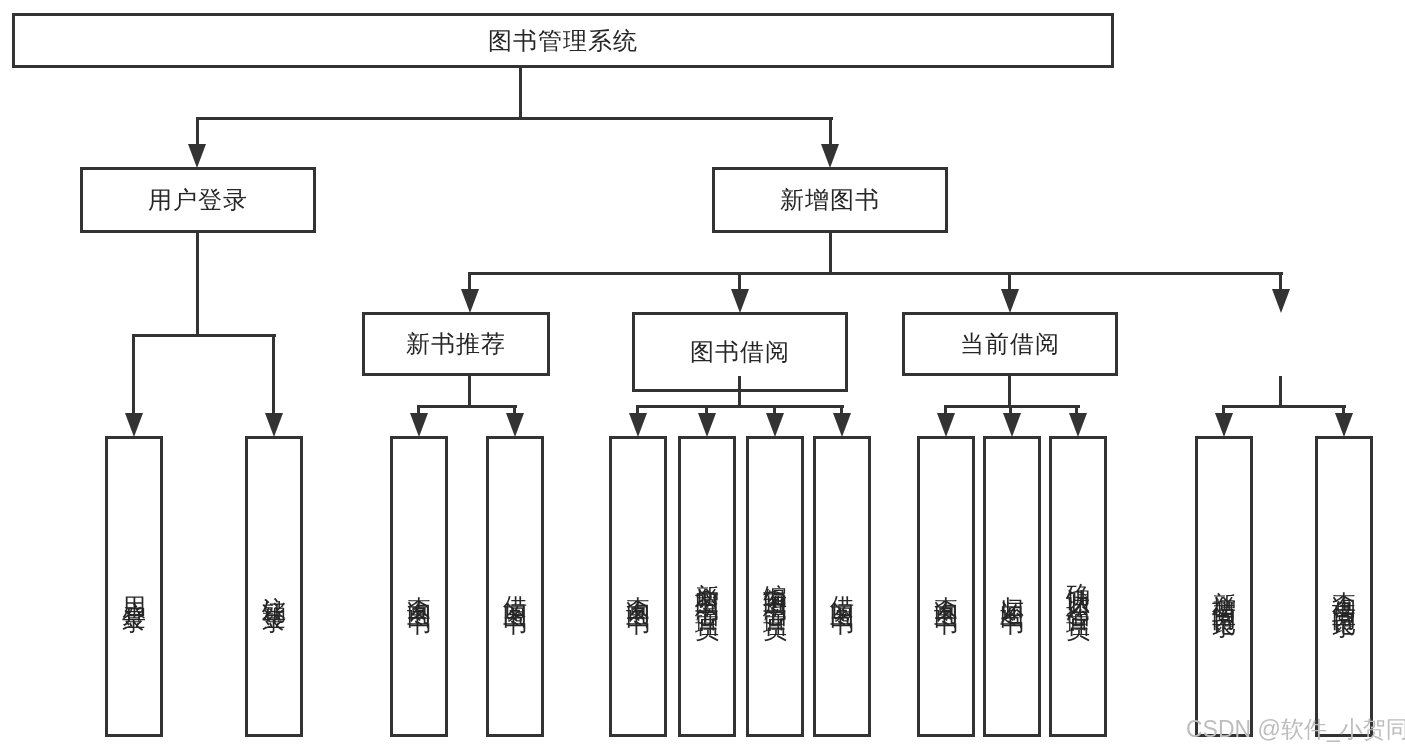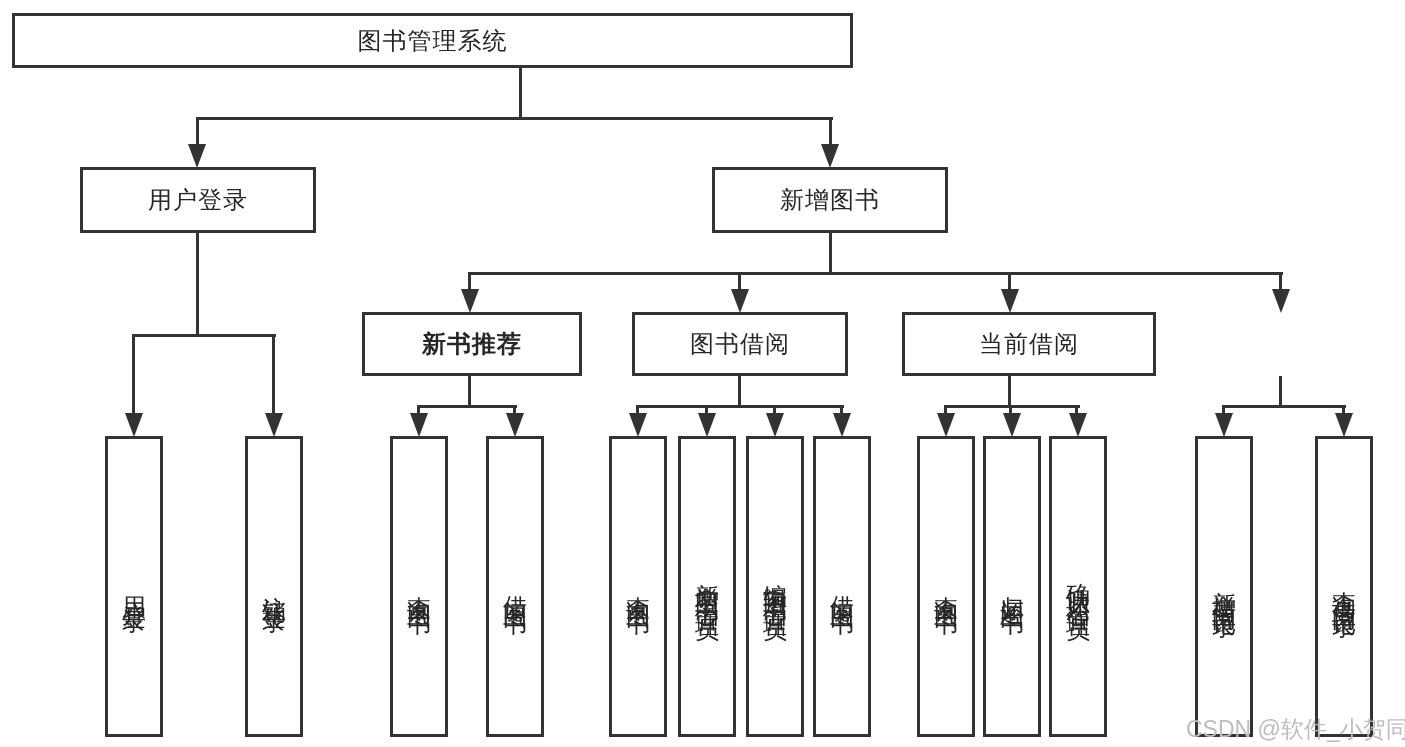--- a/index.html
+++ b/index.html
@@ -60,21 +60,21 @@
     color:var(--wm);
     white-space:nowrap;
     z-index:5;
   }
 </style>
 </head>
 <body>
 
 <div class="canvas">
 
-  <div class="node node-h" style="left:12px;top:13px;width:841px;height:55px;">
+  <div class="node node-h" style="left:12px;top:13px;width:1102px;height:55px;">
     <span>图书管理系统</span>
   </div>
 
   <div class="vline" style="left:519px;top:67px;height:53px;"></div>
   <div class="hline" style="left:196px;top:117px;width:637px;"></div>
   <div class="vline" style="left:196px;top:119px;height:28px;"></div>
   <div class="vline" style="left:829px;top:119px;height:28px;"></div>
   <div class="arrow" style="left:188px;top:144px;"></div>
   <div class="arrow" style="left:821px;top:144px;"></div>
 
@@ -96,27 +96,27 @@
   <div class="hline" style="left:468px;top:272px;width:815px;"></div>
   <div class="vline" style="left:468px;top:274px;height:16px;"></div>
   <div class="vline" style="left:738px;top:274px;height:16px;"></div>
   <div class="vline" style="left:1008px;top:274px;height:16px;"></div>
   <div class="vline" style="left:1279px;top:274px;height:16px;"></div>
   <div class="arrow" style="left:461px;top:289px;"></div>
   <div class="arrow" style="left:731px;top:289px;"></div>
   <div class="arrow" style="left:1001px;top:289px;"></div>
   <div class="arrow" style="left:1272px;top:289px;"></div>
 
-  <div class="node node-h" style="left:362px;top:312px;width:220px;height:64px;font-weight:bold;">
+  <div class="node node-h" style="left:362px;top:312px;width:188px;height:64px;">
     <span>新书推荐</span>
   </div>
-  <div class="node node-h" style="left:632px;top:312px;width:216px;height:64px;">
+  <div class="node node-h" style="left:632px;top:312px;width:216px;height:80px;">
     <span>图书借阅</span>
   </div>
-  <div class="node node-h" style="left:902px;top:312px;width:254px;height:64px;">
+  <div class="node node-h" style="left:902px;top:312px;width:216px;height:64px;">
     <span>当前借阅</span>
   </div>
 
   <div class="vline" style="left:468px;top:376px;height:30px;"></div>
   <div class="hline" style="left:417px;top:405px;width:100px;"></div>
   <div class="vline" style="left:417px;top:407px;height:8px;"></div>
   <div class="vline" style="left:513px;top:407px;height:8px;"></div>
   <div class="arrow" style="left:410px;top:413px;"></div>
   <div class="arrow" style="left:506px;top:413px;"></div>
 

